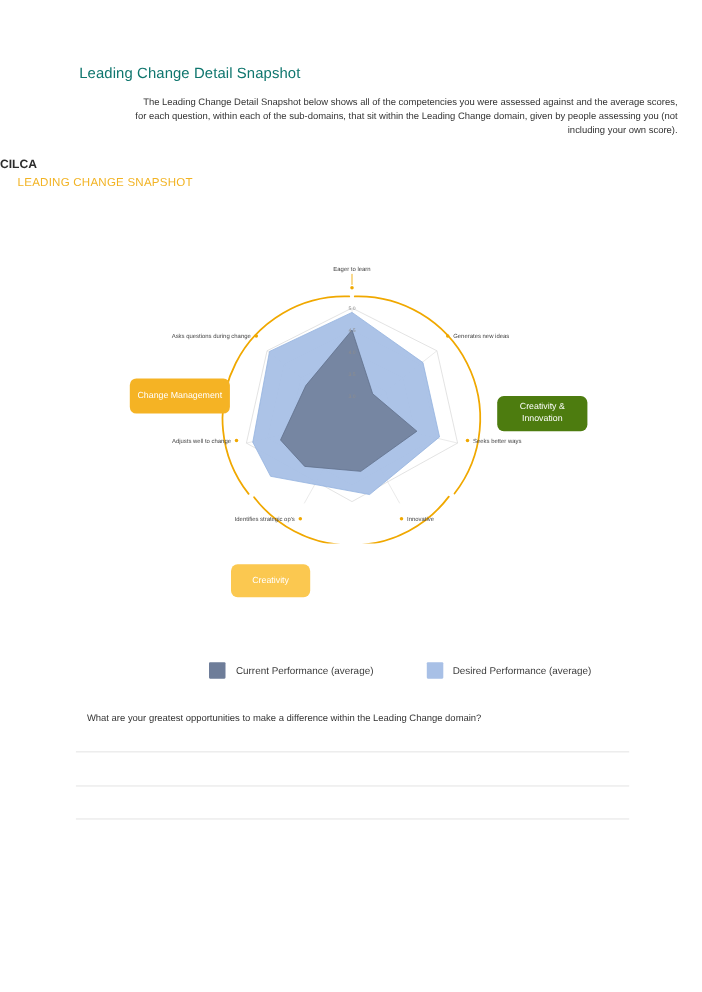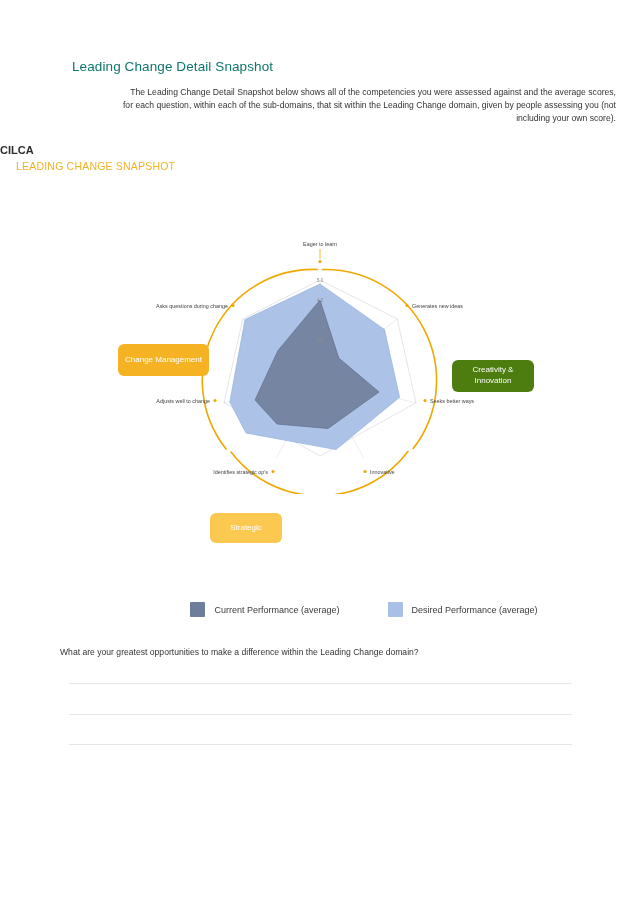--- a/index.html
+++ b/index.html
@@ -136,21 +136,21 @@
     height: 15px;
     border-radius: 1px;
     display: inline-block;
   }
   .sw-current { background: #6e7d99; }
   .sw-desired { background: #a8c0e6; }
 
   
   .question {
     position: absolute;
-    left: 60px;
+    left: 79px;
     top: 647px;
     font-size: 8.6px;
     color: #333333;
   }
   .answer-line {
     position: absolute;
     left: 69px;
     width: 503px;
     height: 1px;
     background: #e6e6e6;
@@ -244,21 +244,21 @@
         <text class="axis-label" x="131" y="170.5" text-anchor="end">Adjusts well to change</text>
 
         <circle cx="154" cy="73.5" r="1.6" fill="#f0a800"></circle>
         <text class="axis-label" x="149" y="75.5" text-anchor="end">Asks questions during change</text>
       </g>
     </svg>
   </div>
 
   <div class="pill" id="pill-change">Change Management</div>
   <div class="pill" id="pill-creativity">Creativity &amp; Innovation</div>
-  <div class="pill" id="pill-strategic">Strategic</div>
+  <div class="pill" id="pill-strategic">Creativity</div>
 
   <div class="legend">
     <div class="legend-item">
       <span class="swatch sw-current"></span>
       <span>Current Performance (average)</span>
     </div>
     <div class="legend-item">
       <span class="swatch sw-desired"></span>
       <span>Desired Performance (average)</span>
     </div>

